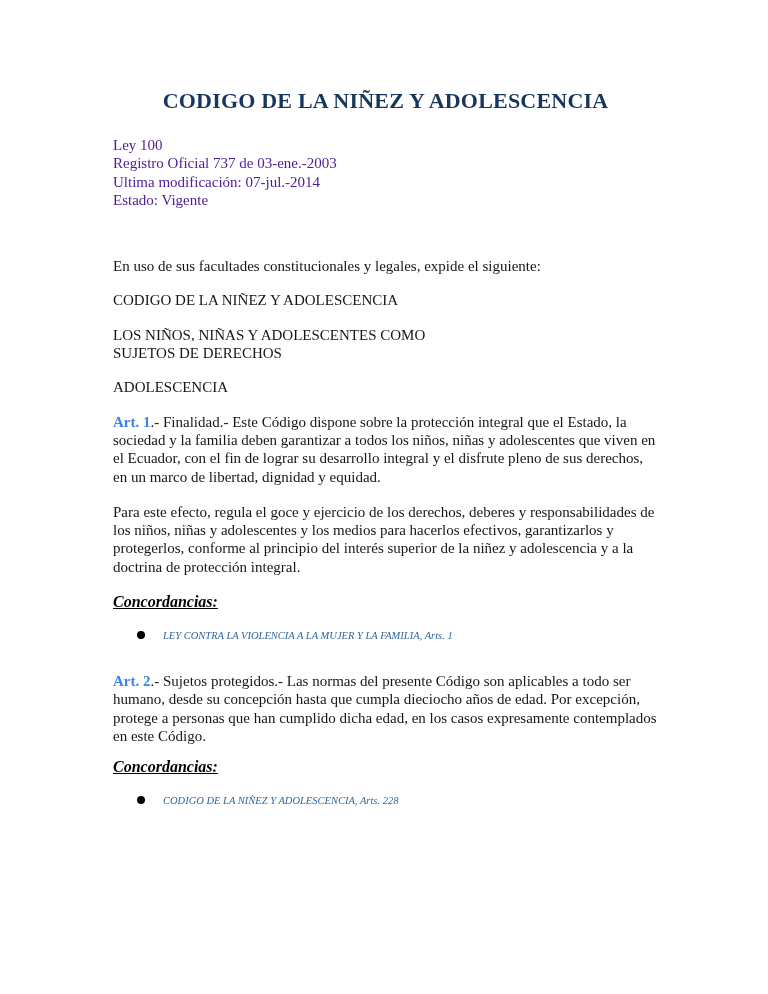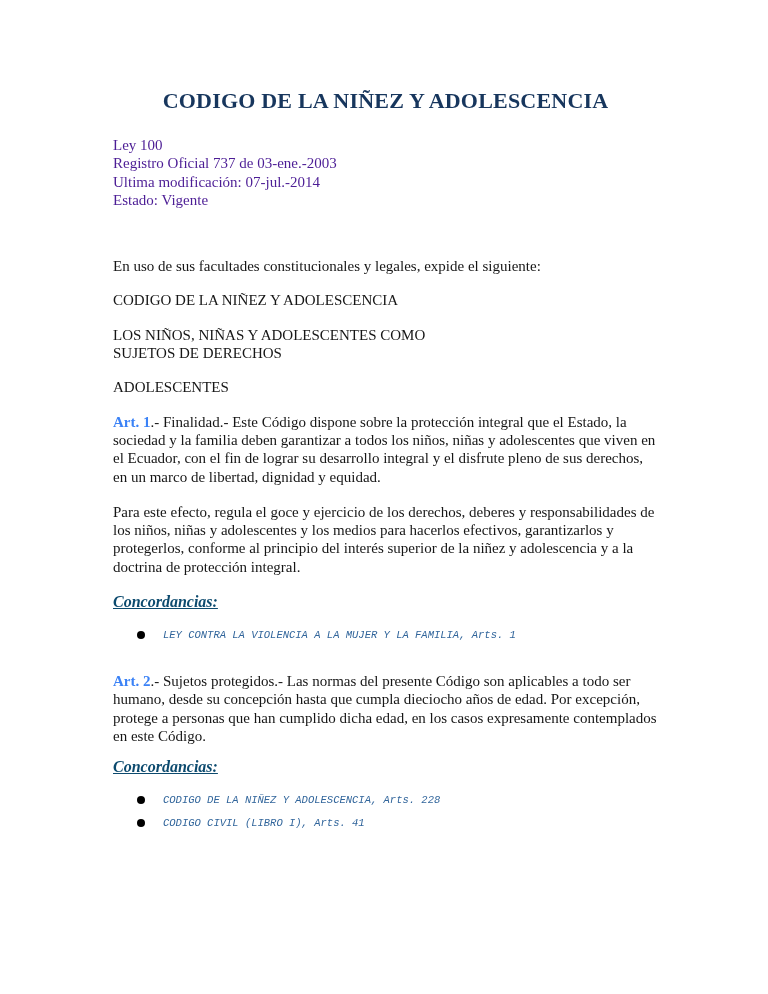--- a/index.html
+++ b/index.html
@@ -48,41 +48,40 @@
     line-height: 18.3px;
     margin: 0 0 17px 0;
   }
   .para.tight { }
   .art-label {
     color: #3b82f6;
     font-weight: bold;
   }
   .concordancias {
     display: inline-block;
-    color: #0c4a6e;
+    color: #000000;
     font-size: 16px;
     font-weight: bold;
     font-style: italic;
     text-decoration: underline;
     margin: 0 0 16px 0;
   }
   ul.refs {
     list-style: none;
     margin: 2px 0 30px 0;
     padding: 0 0 0 24px;
   }
   ul.refs li {
     position: relative;
     color: #31659B;
     font-style: italic;
     font-size: 10.5px;
     line-height: 13px;
     margin: 0 0 10px 0;
     padding-left: 26px;
-    font-family: Liberation Mono, monospace;
   }
   ul.refs li .bullet {
     position: absolute;
     left: 0; top: 2px;
     width: 8px; height: 8px;
     border-radius: 50%;
     background: #000000;
   }
   .mb-art2 { margin-bottom: 13px; }
 </style>
@@ -105,36 +104,35 @@
     <p class="body-line">En uso de sus facultades constitucionales y legales, expide el siguiente:</p>
 
     <p class="body-line">CODIGO DE LA NIÑEZ Y ADOLESCENCIA</p>
 
     <div class="block">
       <div>LOS NIÑOS, NIÑAS Y ADOLESCENTES COMO</div>
       <div>SUJETOS DE DERECHOS</div>
     </div>
 
     <div class="block">
-      <div>ADOLESCENTES</div>
+      <div>ADOLESCENCIA</div>
     </div>
 
     <p class="para"><span class="art-label">Art. 1</span><span>.- Finalidad.- Este Código dispone sobre la protección integral que el Estado, la sociedad y la familia deben garantizar a todos los niños, niñas y adolescentes que viven en el Ecuador, con el fin de lograr su desarrollo integral y el disfrute pleno de sus derechos, en un marco de libertad, dignidad y equidad.</span></p>
 
     <p class="para tight">Para este efecto, regula el goce y ejercicio de los derechos, deberes y responsabilidades de los niños, niñas y adolescentes y los medios para hacerlos efectivos, garantizarlos y protegerlos, conforme al principio del interés superior de la niñez y adolescencia y a la doctrina de protección integral.</p>
 
     <span class="concordancias">Concordancias:</span>
 
     <ul class="refs">
       <li><span class="bullet"></span><span>LEY CONTRA LA VIOLENCIA A LA MUJER Y LA FAMILIA, Arts. 1</span></li>
     </ul>
 
     <p class="para mb-art2"><span class="art-label">Art. 2</span><span>.- Sujetos protegidos.- Las normas del presente Código son aplicables a todo ser humano, desde su concepción hasta que cumpla dieciocho años de edad. Por excepción, protege a personas que han cumplido dicha edad, en los casos expresamente contemplados en este Código.</span></p>
 
     <span class="concordancias">Concordancias:</span>
 
     <ul class="refs">
       <li><span class="bullet"></span><span>CODIGO DE LA NIÑEZ Y ADOLESCENCIA, Arts. 228</span></li>
-      <li><span class="bullet"></span><span>CODIGO CIVIL (LIBRO I), Arts. 41</span></li>
     </ul>
 
   </div>
 </div>
 
 </body></html>

